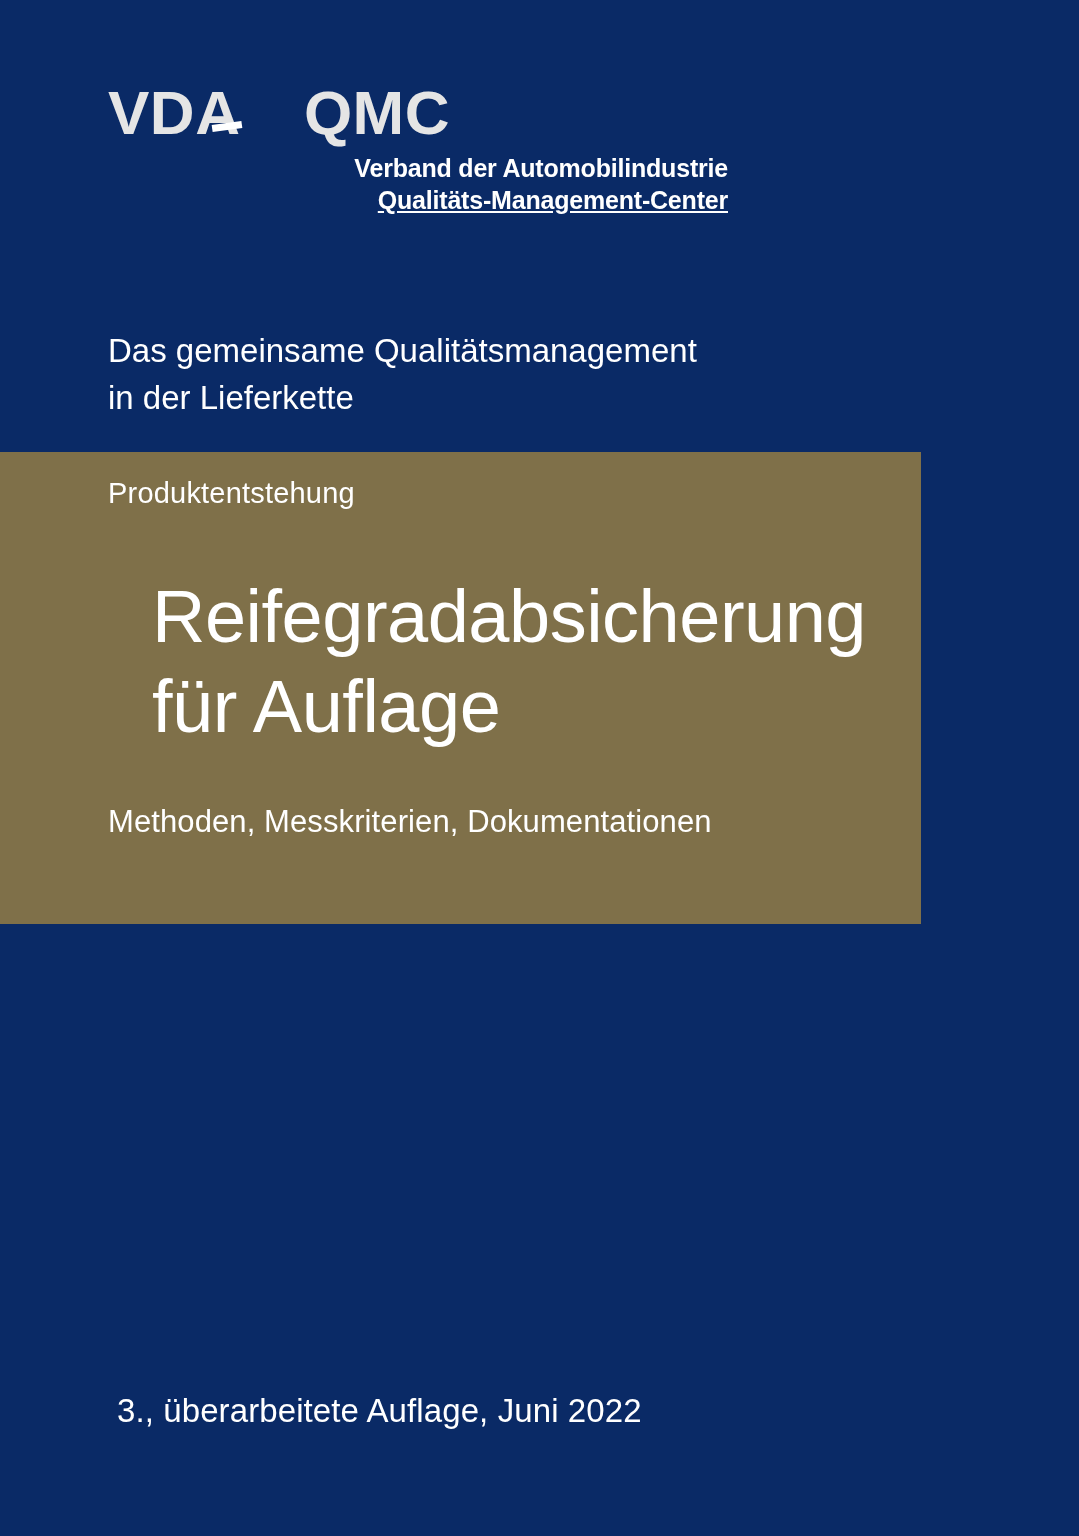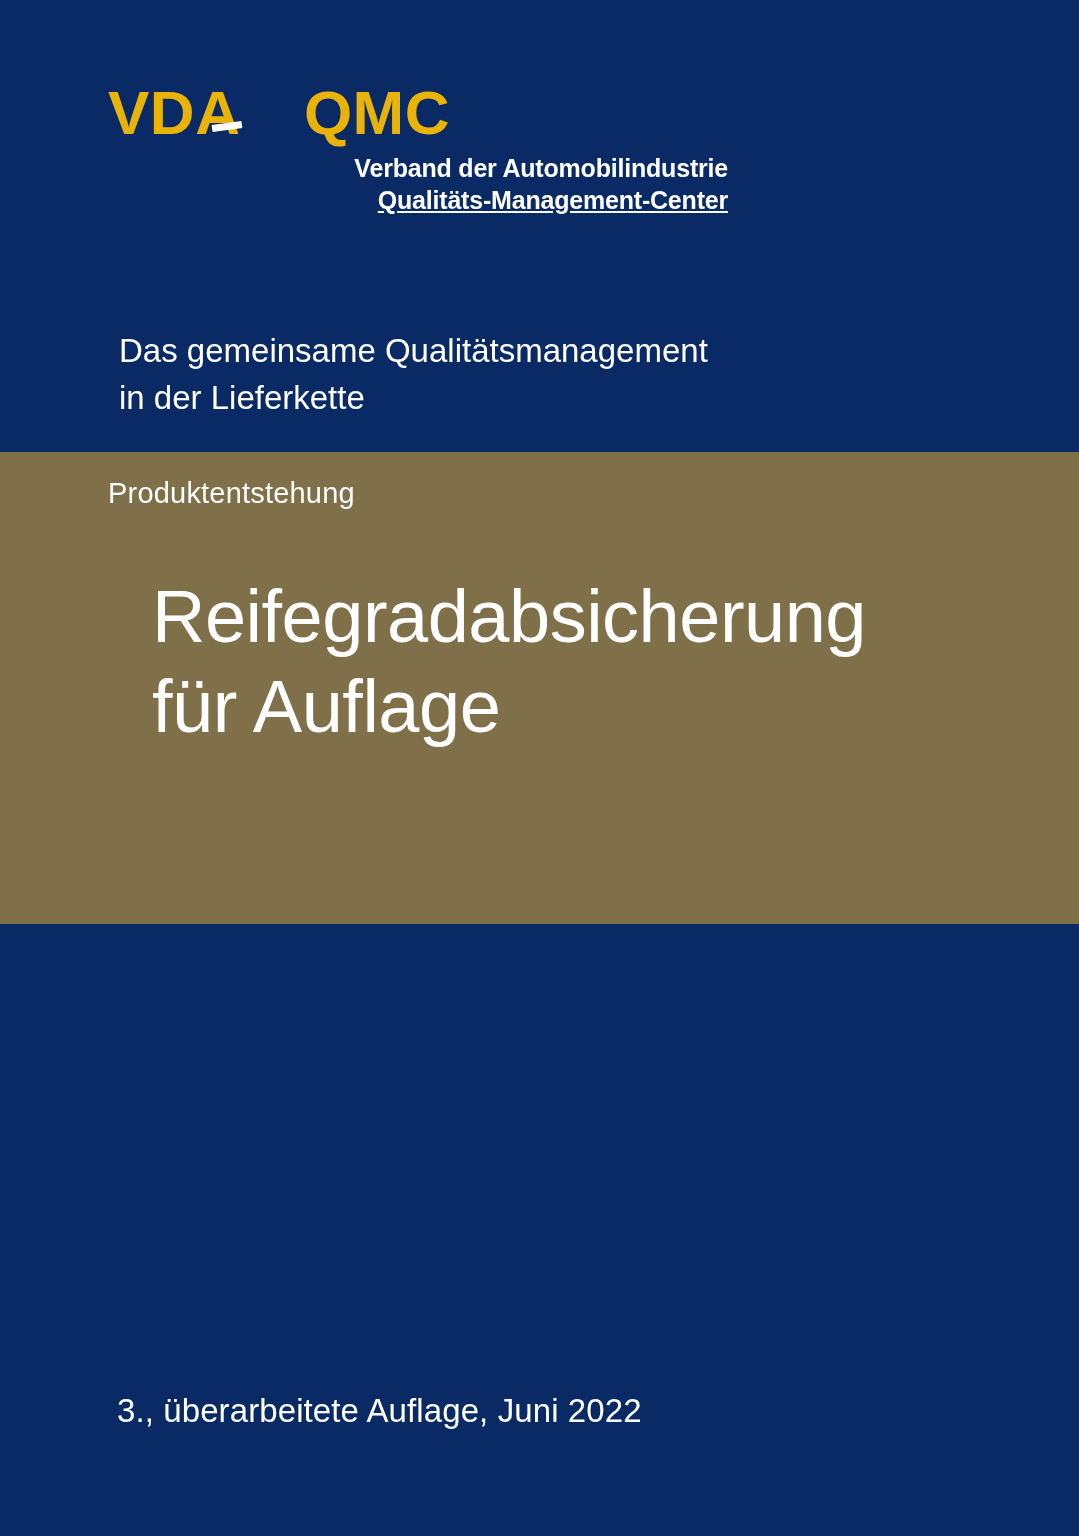--- a/index.html
+++ b/index.html
@@ -24,21 +24,21 @@
     position: absolute;
     left: 108px;
     top: 82px;
     width: 620px;
   }
   .logo-wordmark {
     font-family: "Liberation Sans", sans-serif;
     font-weight: bold;
     font-size: 62px;
     letter-spacing: 0.5px;
-    color: #eab308;
+    color: #e5e5e5;
     line-height: 1.0;
     white-space: nowrap;
     position: relative;
     display: inline-block;
   }
   .logo-vda {
     position: relative;
     display: inline-block;
   }
   
@@ -72,28 +72,27 @@
   
   .series-block {
     position: absolute;
     left: 108px;
     top: 328px;
     width: 840px;
     color: #ffffff;
     font-size: 33px;
     line-height: 1.42;
     font-weight: normal;
-    margin-left: 11px;
   }
   
   .gold-band {
     position: absolute;
     left: 0;
     top: 452px;
-    width: 1079px;
+    width: 921px;
     height: 472px;
     background: #7f7049;
     text-decoration: underline;
   }
   .kicker {
     position: absolute;
     left: 108px;
     top: 25px;
     color: #ffffff;
     font-size: 29px;
@@ -157,17 +156,18 @@
     <div>Das gemeinsame Qualitätsmanagement</div>
     <div>in der Lieferkette</div>
   </div>
 
   <div class="gold-band">
     <div class="kicker">Produktentstehung</div>
     <div class="main-title">
       <div>Reifegradabsicherung</div>
       <div>für Auflage</div>
     </div>
+    <div class="subtitle">Methoden, Messkriterien, Dokumentationen</div>
   </div>
 
   <div class="edition">3., überarbeitete Auflage, Juni 2022</div>
 
 </div>
 
 </body></html>

